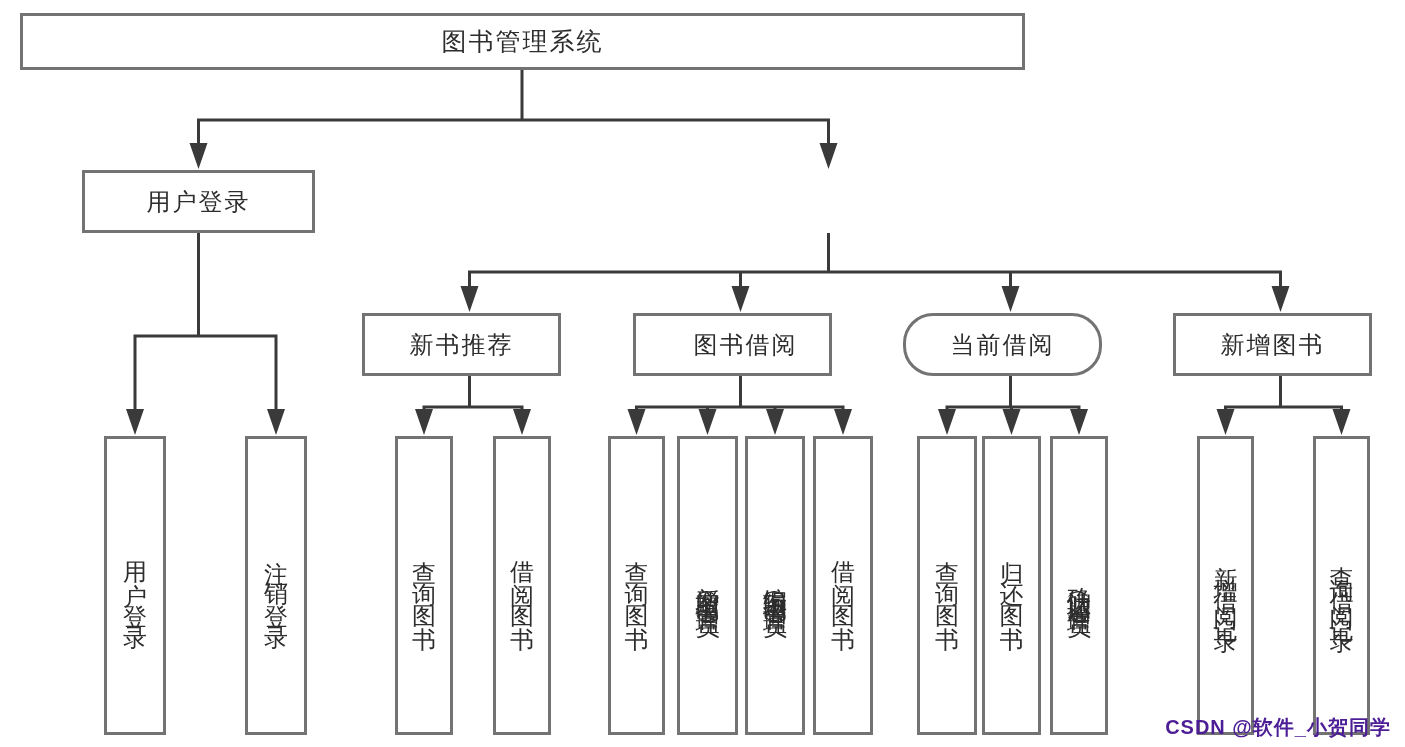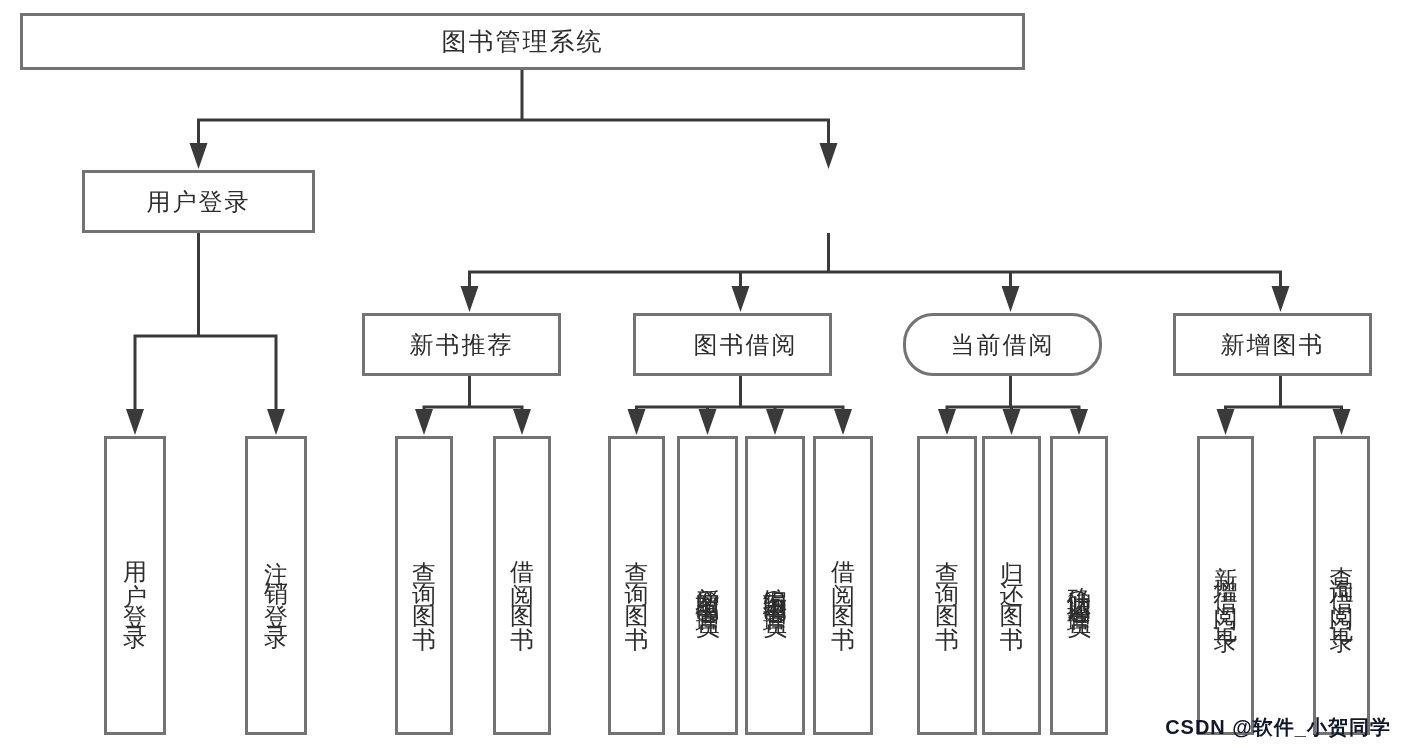--- a/index.html
+++ b/index.html
@@ -40,21 +40,21 @@
     line-height:1;
   }
   .ls-wide  .vlabel{letter-spacing:22px;}
   .ls-mid   .vlabel{letter-spacing:13px;}
   .ls-tight .vlabel{letter-spacing:4px;}
   .watermark{
     position:absolute;
     right:14px;bottom:6px;
     font-size:20px;
     font-weight:600;
-    color:#0f172a;
+    color:#4c1d95;
     letter-spacing:1px;
     z-index:2;
     white-space:nowrap;
   }
 </style>
 </head>
 <body>
 
 <div class="stage">
 

